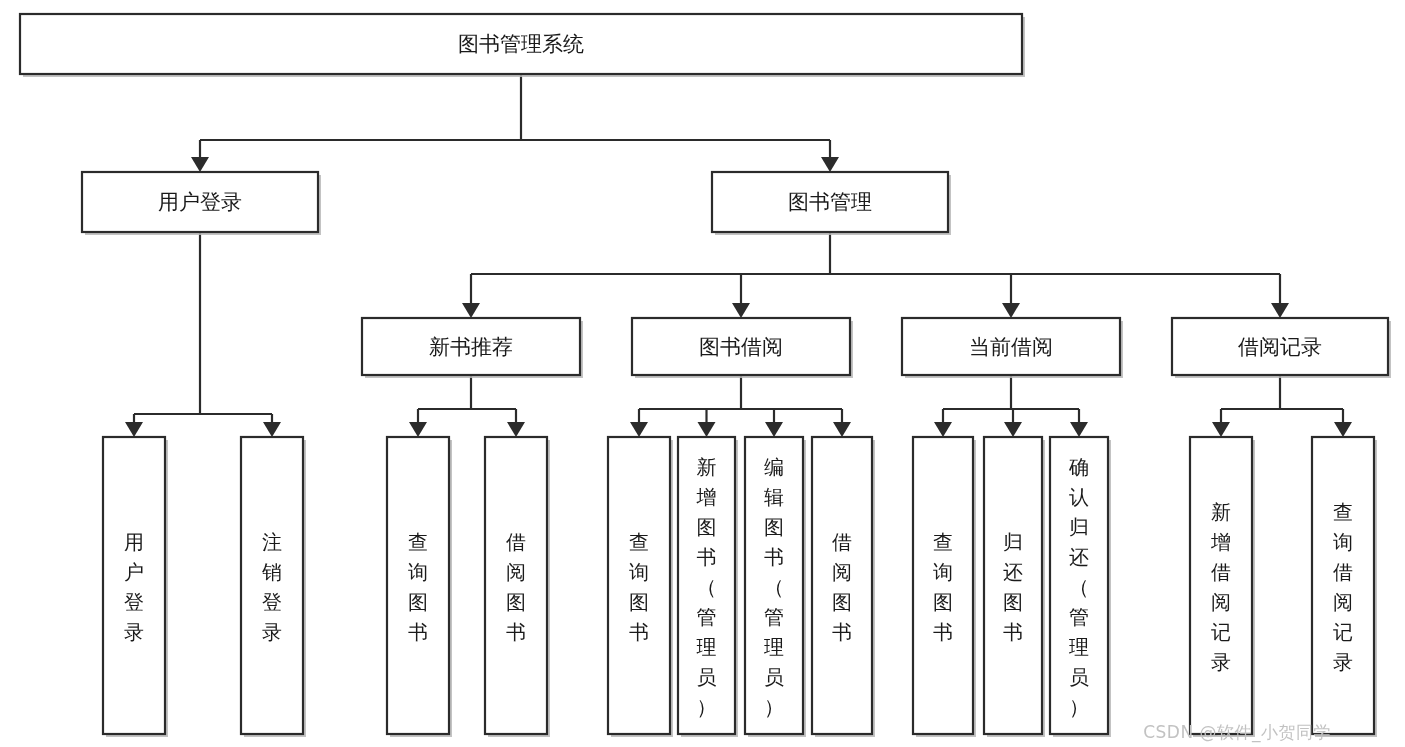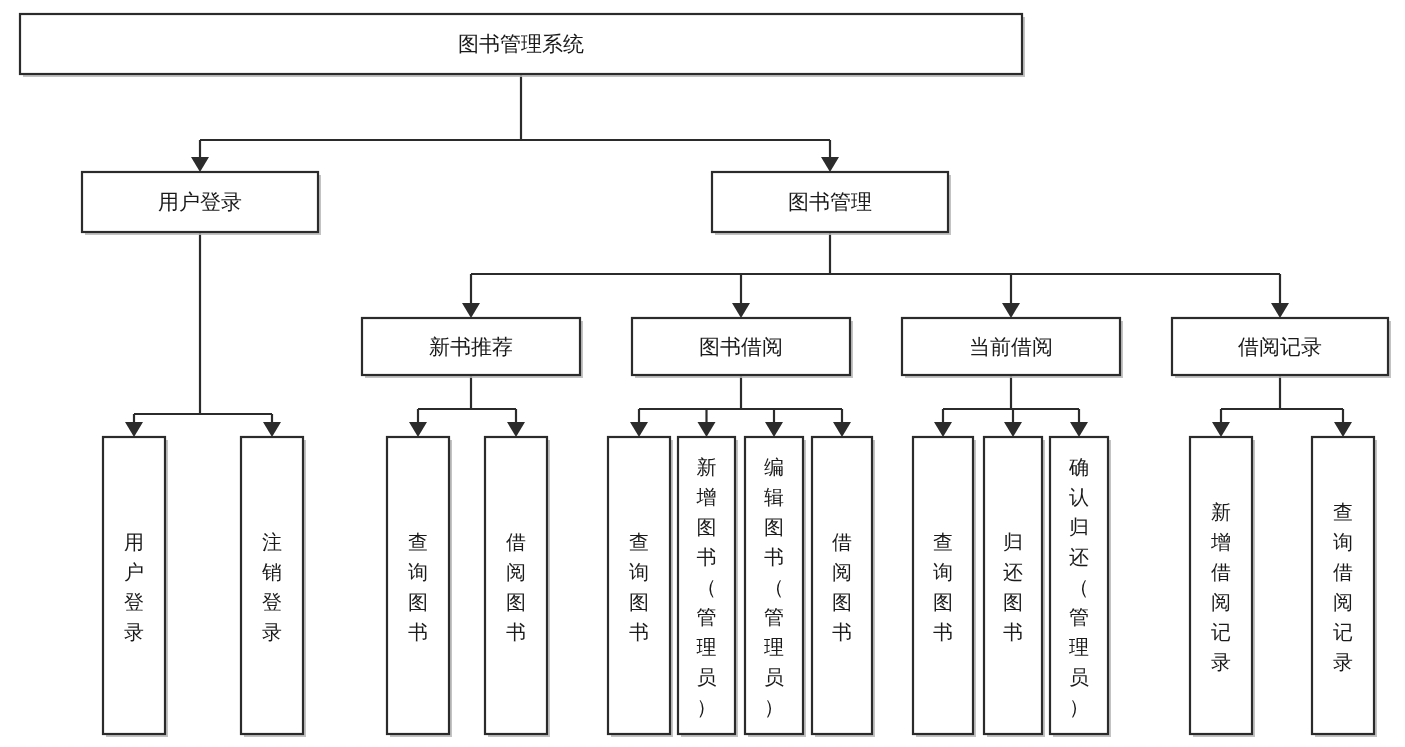--- a/index.html
+++ b/index.html
@@ -232,14 +232,15 @@
           <text class="node-label-v" x="1221" y="518.9"><tspan x="1221" dy="0">新</tspan><tspan x="1221" dy="30">增</tspan><tspan x="1221" dy="30">借</tspan><tspan x="1221" dy="30">阅</tspan><tspan x="1221" dy="30">记</tspan><tspan x="1221" dy="30">录</tspan></text>
         </g>
         <g>
           <rect class="node-shadow" x="1315" y="440" width="62" height="297"></rect>
           <rect class="node-box" x="1312" y="437" width="62" height="297"></rect>
           <text class="node-label-v" x="1343" y="518.9"><tspan x="1343" dy="0">查</tspan><tspan x="1343" dy="30">询</tspan><tspan x="1343" dy="30">借</tspan><tspan x="1343" dy="30">阅</tspan><tspan x="1343" dy="30">记</tspan><tspan x="1343" dy="30">录</tspan></text>
         </g>
       </g>
   </svg>
 
+  <div class="watermark">CSDN @软件_小贺同学</div>
 
 </div>
 
 </body></html>

